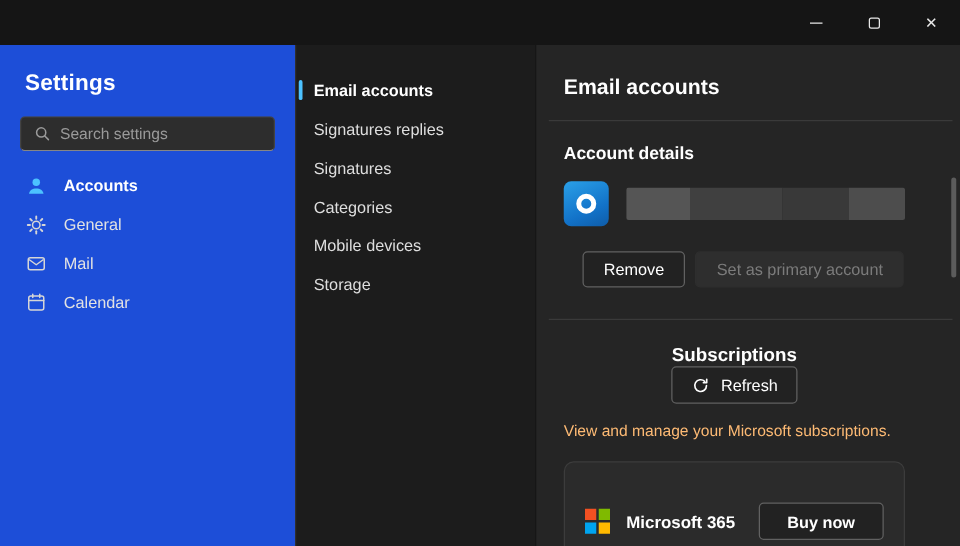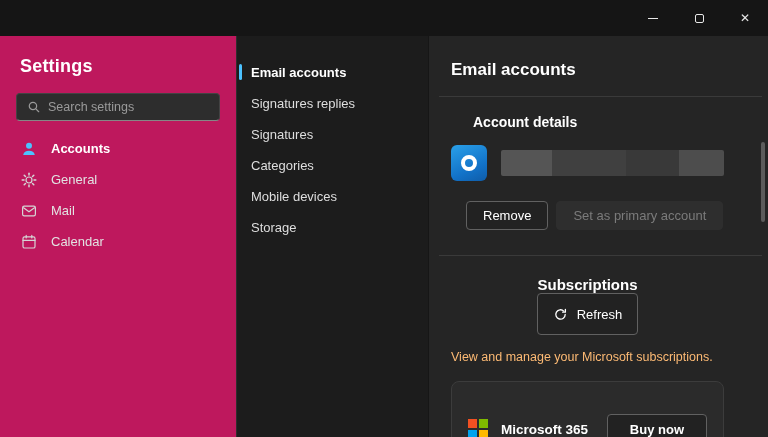--- a/index.html
+++ b/index.html
@@ -11,62 +11,62 @@
   
   .titlebar { flex:0 0 36px; background:#151515; display:flex; justify-content:flex-end; }
   .win-btn { width:46px; height:36px; border:none; background:transparent; color:#e8e8e8; display:flex; align-items:center; justify-content:center; cursor:pointer; font-family:inherit; }
   .min-glyph { display:block; width:10px; border-top:1.2px solid #e8e8e8; }
   .max-glyph { display:block; width:9px; height:9px; border:1.2px solid #e8e8e8; border-radius:2px; }
   .close-glyph { font-size:12px; line-height:1; }
 
   .frame { flex:1; display:flex; min-height:0; }
 
   
-  .sidebar { flex:0 0 213px; background:#be185d; padding-top:20px; }
+  .sidebar { flex:0 0 213px; background:#1d4ed8; padding-top:20px; }
   .settings-title { font-size:18px; font-weight:bold; color:#ffffff; padding:0 20px; letter-spacing:.2px; }
   .search { margin:16px 16px 12px 16px; height:28px; background:#2d2d2d; border:1px solid #434343; border-bottom-color:#868686; border-radius:4px; display:flex; align-items:center; gap:7px; padding:0 10px; }
   .search svg { flex:0 0 auto; }
   .search input { flex:1; min-width:0; background:transparent; border:none; outline:none; color:#eeeeee; font-size:12.5px; font-family:inherit; }
   .search input::placeholder { color:#9a9a9a; }
   .side-item { height:31px; display:flex; align-items:center; gap:13px; padding:0 20px; font-size:13px; color:#e2e2e2; cursor:pointer; }
   .side-item .ic { width:18px; display:flex; justify-content:center; align-items:center; color:#d6d6d6; }
   .side-item.selected { color:#ffffff; font-weight:bold; }
   .side-item.selected .ic { color:#4cc2ff; }
 
   
   .subnav { flex:0 0 192px; background:#1c1c1c; border-left:1px solid #2e2e2e; padding-top:21px; }
   .sub-item { position:relative; height:31px; display:flex; align-items:center; padding:0 14px; font-size:13px; color:#dedede; cursor:pointer; }
   .sub-item.selected { color:#ffffff; font-weight:bold; }
   .sub-item.selected::before { content:""; position:absolute; left:2px; top:7px; width:3px; height:16px; border-radius:2px; background:#4cc2ff; }
 
   
   .main { flex:1; background:#252525; border-left:1px solid #161616; position:relative; padding:0 16px 0 22px; overflow:hidden; }
   .main-title { font-size:17px; font-weight:bold; color:#ffffff; padding:24px 0 16px 0; }
   .divider { height:1px; background:#3a3a3a; margin:0 -10px 0 -12px; }
-  .section-heading { font-size:14px; font-weight:bold; color:#ffffff; margin-top:17px;margin-left:22px; }
+  .section-heading { font-size:14px; font-weight:bold; color:#ffffff; margin-top:17px; }
 
   .account-row { display:flex; align-items:center; gap:14px; margin:15px 28px 0 0; }
   .outlook-icon { flex:0 0 36px; width:36px; height:36px; border-radius:6px; background:linear-gradient(155deg,#2aa0e8 0%,#1272c8 65%,#0f5ca8 100%); display:flex; align-items:center; justify-content:center; }
   .outlook-icon .ring { width:16px; height:16px; border:4.5px solid #ffffff; border-radius:50%; }
   .redacted { flex:1; height:26px; display:flex; border-radius:2px; overflow:hidden; }
   .redacted div { height:100%; }
   .redacted div:nth-child(1){ width:23%; background:#555555; }
   .redacted div:nth-child(2){ width:33%; background:#404040; }
   .redacted div:nth-child(3){ width:24%; background:#393939; }
   .redacted div:nth-child(4){ width:20%; background:#4d4d4d; }
 
   .btn { height:29px; padding:0 16px; background:#222222; border:1px solid #616161; border-radius:4px; color:#ffffff; font-size:13px; font-family:inherit; cursor:pointer; }
   .btn.disabled { background:#2e2e2e; border-color:#2e2e2e; color:#7b7b7b; cursor:default; }
   .btn-row { display:flex; gap:8px; margin-top:20px;margin-left:15px; }
 
   .divider-lower { margin-top:25px; }
 
   .subs-row { display:flex; align-items:center; justify-content:space-between; margin:20px 28px 0 0;flex-direction:column; }
   .subs-heading { font-size:15px; font-weight:bold; color:#ffffff; }
-  .refresh-btn { display:flex; align-items:center; gap:9px; height:42px; padding:0 15px; }
+  .refresh-btn { display:flex; align-items:center; gap:9px; height:30px; padding:0 15px; }
   .refresh-btn .ic { display:flex; color:#ffffff; }
   .subs-desc { font-size:12.5px; color:#fdba74; margin-top:15px; }
 
   .card { margin:17px 28px 0 0; background:#2b2b2b; border:1px solid #3c3c3c; border-radius:8px; padding:18px 16px; display:flex; align-items:center; justify-content:space-between; height:96px; }
   .product { display:flex; align-items:center; gap:13px; }
   .ms-logo { width:20px; height:20px; display:grid; grid-template-columns:1fr 1fr; grid-template-rows:1fr 1fr; gap:2px; }
   .ms-logo span { display:block; }
   .ms-logo span:nth-child(1){ background:#f25022; }
   .ms-logo span:nth-child(2){ background:#7fba00; }
   .ms-logo span:nth-child(3){ background:#00a4ef; }

